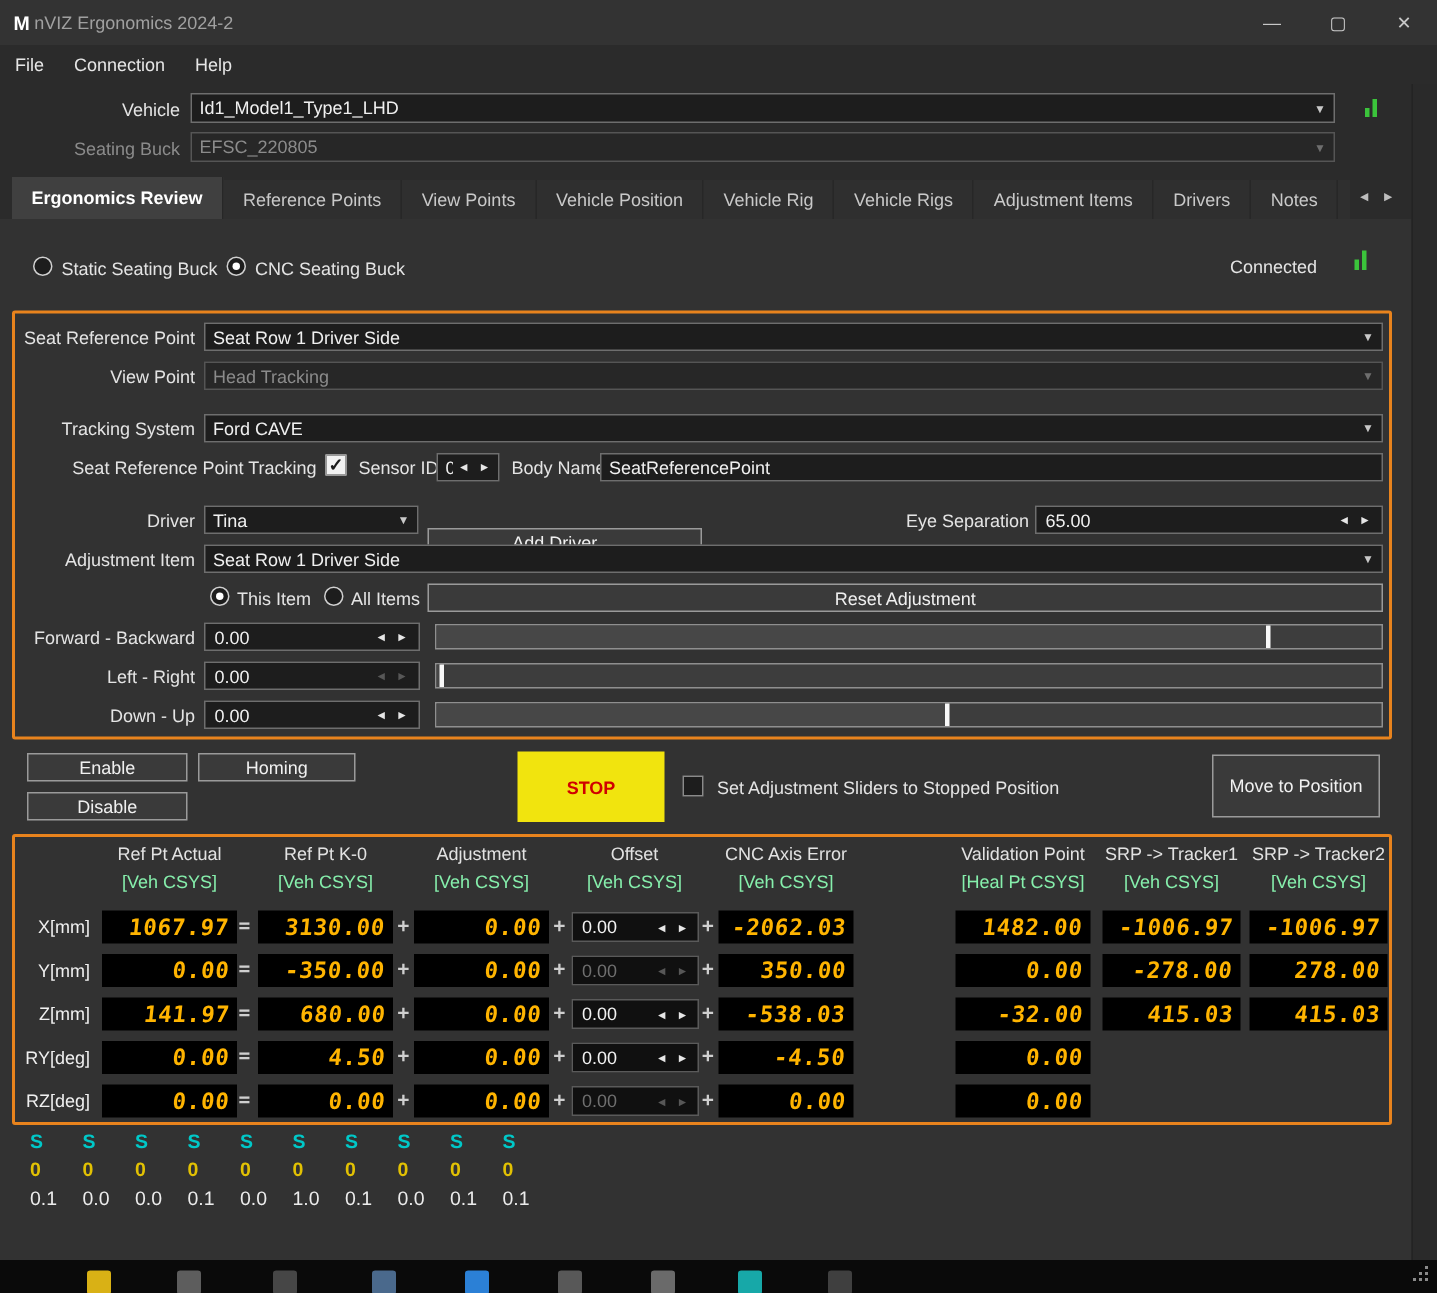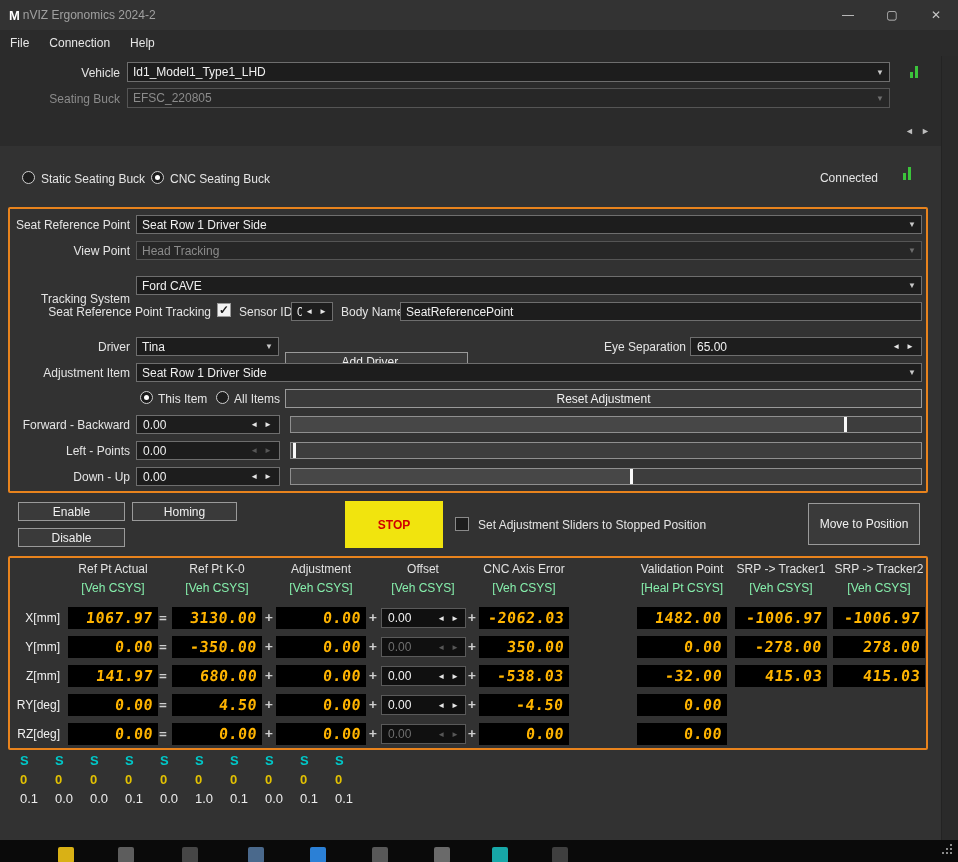--- a/index.html
+++ b/index.html
@@ -104,20 +104,32 @@
       <i style="height:6px"></i>
       <i style="height:12px"></i>
     </div>
 
   <div class="flabel dim" style="left:0;top:92px;width:120px">Seating Buck</div>
   <div class="field dim" style="left:127px;top:88px;width:763px;height:20px">
     <span class="txt">EFSC_220805</span>
     <span class="dd">▼</span>
   </div>
 
+  <div class="tabstrip" id="tabs">
+      <div class="tab active" style="position: relative;">Ergonomics Review</div>
+      <div class="tab" style="position: relative;">Reference Points</div>
+      <div class="tab" style="position: relative;">View Points</div>
+      <div class="tab" style="position: relative;">Vehicle Position</div>
+      <div class="tab" style="position: relative;">Vehicle Rig</div>
+      <div class="tab" style="position: relative;">Vehicle Rigs</div>
+      <div class="tab" style="position: relative;">Adjustment Items</div>
+      <div class="tab" style="position: relative;">Drivers</div>
+      <div class="tab" style="position: relative;">Notes</div>
+      <div class="tab" style="position: relative;">Opti</div>
+    </div>
   <div class="scrollarrow" style="left:905px;top:126px">◄</div>
   <div class="scrollarrow" style="left:921px;top:126px">►</div>
 
   <div class="pane"></div>
 
   <div class="radio" style="left:22px;top:171px"></div>
   <div class="ilabel" style="left:41px;top:172px">Static Seating Buck</div>
   <div class="radio sel" style="left:151px;top:171px"></div>
   <div class="ilabel" style="left:170px;top:172px">CNC Seating Buck</div>
   <div class="flabel" style="left:790px;top:171px;width:88px">Connected</div>
@@ -133,21 +145,21 @@
     <span class="txt">Seat Row 1 Driver Side</span>
     <span class="dd">▼</span>
   </div>
 
   <div class="flabel" style="left:0;top:244px;width:130px">View Point</div>
   <div class="field dim" style="left:136px;top:241px;width:786px;height:19px">
     <span class="txt">Head Tracking</span>
     <span class="dd">▼</span>
   </div>
 
-  <div class="flabel" style="left:0;top:292px;width:130px">Tracking System</div>
+  <div class="flabel" style="left:0;top:279px;width:130px">Tracking System</div>
   <div class="field" style="left:136px;top:276px;width:786px;height:19px">
     <span class="txt">Ford CAVE</span>
     <span class="dd">▼</span>
   </div>
 
   <div class="flabel" style="left:0;top:305px;width:211px">Seat Reference Point Tracking</div>
   <div class="cb checked" style="left:217px;top:303px"></div>
   <div class="ilabel" style="left:239px;top:305px">Sensor ID</div>
   <div class="field" style="left:291px;top:302px;width:42px;height:19px;padding:0 2px 0 5px">
     <span class="txt">0</span>
@@ -211,21 +223,21 @@
 <div class="flabel" style="left: 0px; top: 418px; width: 130px;">Forward - Backward</div>
     <div class="field" style="left: 136px; top: 415px; width: 144px; height: 19px; padding: 0px 4px 0px 6px;">
       <span class="txt">0.00</span>
       <span class="ar">◄</span>
       <span class="ar">►</span>
     </div>
     <div class="slider" style="left: 290px; top: 416px; width: 632px; height: 17px;">
       <div class="fill" style="width: 88%;"></div>
       <div class="handle" style="left: calc(88% - 1px);"></div>
     </div>
-    <div class="flabel" style="left: 0px; top: 444px; width: 130px;">Left - Points</div>
+    <div class="flabel" style="left: 0px; top: 444px; width: 130px;">Left - Right</div>
     <div class="field" style="left: 136px; top: 441px; width: 144px; height: 19px; padding: 0px 4px 0px 6px;">
       <span class="txt">0.00</span>
       <span class="ar dim2">◄</span>
       <span class="ar dim2">►</span>
     </div>
     <div class="slider" style="left: 290px; top: 442px; width: 632px; height: 17px;">
       <div class="fill" style="width: 0.5%;"></div>
       <div class="handle" style="left: calc(0.5% - 1px);"></div>
     </div>
     <div class="flabel" style="left: 0px; top: 470px; width: 130px;">Down - Up</div>

